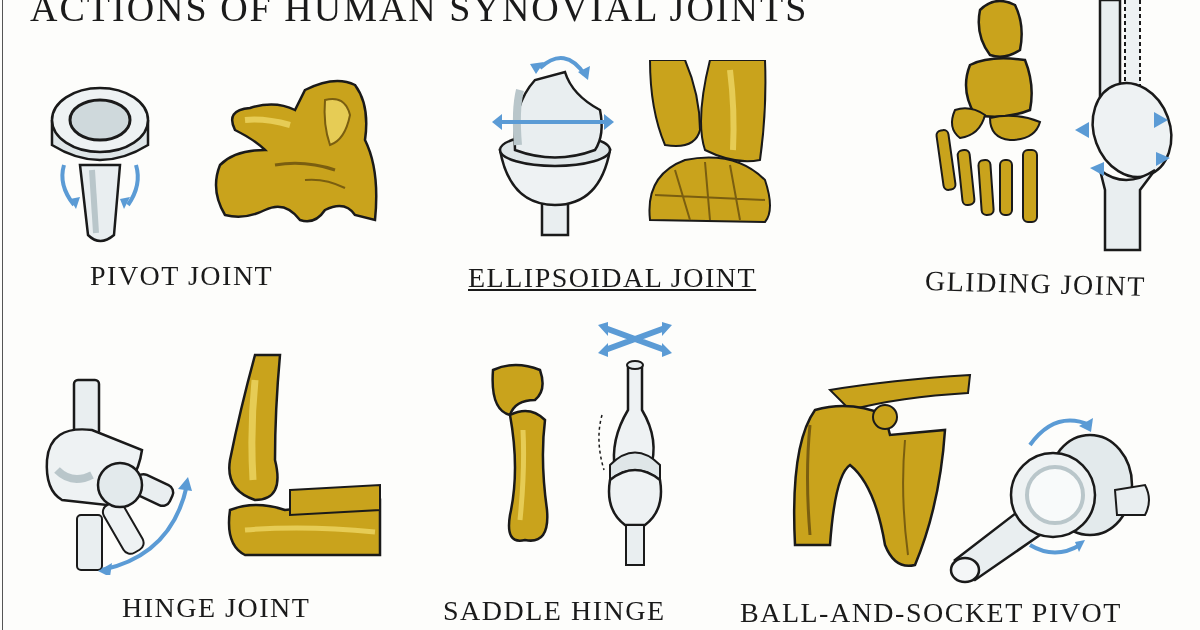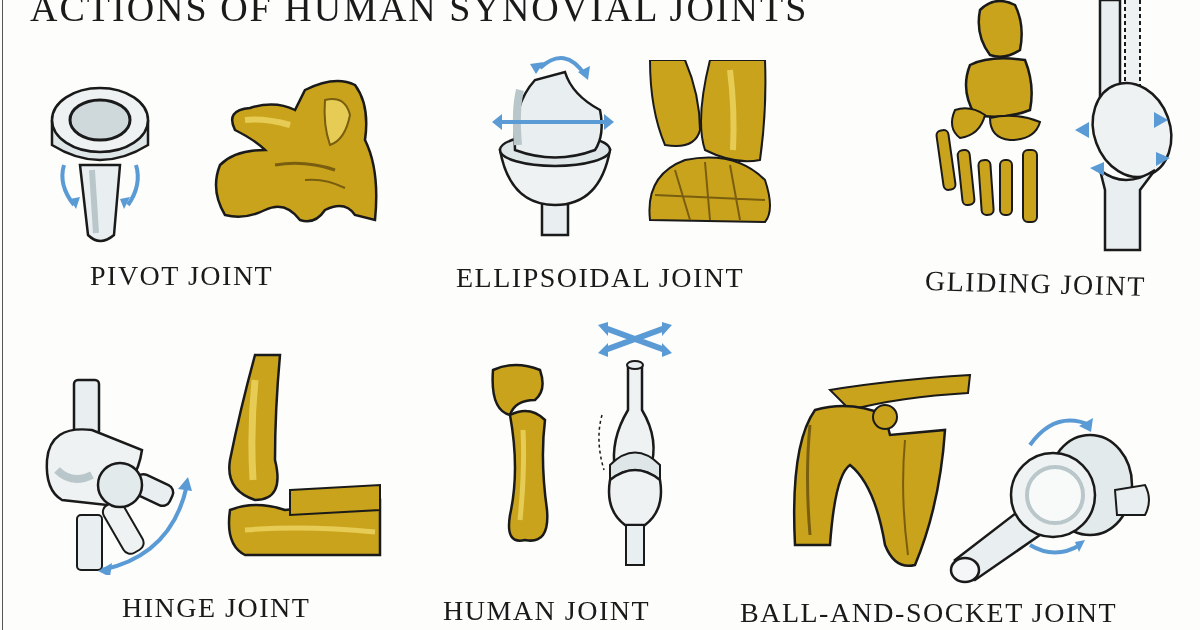--- a/index.html
+++ b/index.html
@@ -56,21 +56,21 @@
 </div>
 <div class="fig" style="left:645px;top:60px;">
   <svg width="130" height="170" viewBox="0 0 130 170">
     <path d="M5 0 L40 0 Q55 35 55 70 Q50 90 20 85 Q5 50 5 0 Z" fill="#c9a31c" stroke="#1a1a1a" stroke-width="2"></path>
     <path d="M65 0 L120 0 Q122 50 115 100 Q90 105 60 90 Q50 60 65 0 Z" fill="#c9a31c" stroke="#1a1a1a" stroke-width="2"></path>
     <path d="M85 10 Q90 50 88 90" stroke="#e6cc55" stroke-width="6" fill="none"></path>
     <path d="M5 160 Q0 115 40 100 Q90 90 120 120 Q130 150 120 162 Z" fill="#c9a31c" stroke="#1a1a1a" stroke-width="2"></path>
     <path d="M30 110 L45 160 M60 102 L65 160 M85 105 L95 160 M10 135 L120 140" stroke="#7a5e10" stroke-width="2" fill="none"></path>
   </svg>
 </div>
-<div class="label" style="left:456px;top:262px;">ELLIPSOIDAL JOINT</div>
+<div class="label" style="left:468px;top:262px;text-decoration:underline;">ELLIPSOIDAL JOINT</div>
 
 <div class="fig" style="left:935px;top:0px;">
   <svg width="120" height="230" viewBox="0 0 120 230">
     <path d="M45 10 Q60 -5 80 5 Q90 25 85 50 Q70 60 55 55 Q40 35 45 10 Z" fill="#c9a31c" stroke="#1a1a1a" stroke-width="2.5"></path>
     <path d="M35 65 Q55 55 90 60 Q100 85 95 110 Q70 120 40 115 Q25 90 35 65 Z" fill="#c9a31c" stroke="#1a1a1a" stroke-width="2.5"></path>
     <path d="M20 110 Q35 105 50 115 Q45 135 25 138 Q12 128 20 110 Z" fill="#c9a31c" stroke="#1a1a1a" stroke-width="2"></path>
     <path d="M55 118 Q80 112 105 122 Q100 140 75 140 Q55 138 55 118 Z" fill="#c9a31c" stroke="#1a1a1a" stroke-width="2"></path>
     <g fill="#c9a31c" stroke="#1a1a1a" stroke-width="2">
       <rect x="5" y="130" width="12" height="60" rx="5" transform="rotate(-8 11 160)"></rect>
       <rect x="25" y="150" width="12" height="55" rx="5" transform="rotate(-6 31 177)"></rect>
@@ -132,21 +132,21 @@
     <path d="M15 8 L75 30 M15 30 L75 8" stroke="#5b9bd5" stroke-width="6"></path>
     <path d="M8 5 l10 -3 l0 14 z M82 5 l-10 -3 l0 14 z M8 33 l10 -10 l0 14 z M82 33 l-10 -10 l0 14 z" fill="#5b9bd5"></path>
     <path d="M38 45 L38 90 Q20 120 25 150 L60 150 Q70 120 52 90 L52 45 Z" fill="#eef2f3" stroke="#1a1a1a" stroke-width="2.5"></path>
     <ellipse cx="45" cy="45" rx="8" ry="4" fill="#e9eef0" stroke="#1a1a1a" stroke-width="2"></ellipse>
     <path d="M20 145 Q45 120 70 145 L70 160 Q45 140 20 160 Z" fill="#dfe6e8" stroke="#1a1a1a" stroke-width="2"></path>
     <path d="M20 160 Q45 140 70 160 Q75 190 55 205 L35 205 Q15 190 20 160 Z" fill="#eef2f3" stroke="#1a1a1a" stroke-width="2.5"></path>
     <rect x="36" y="205" width="18" height="40" fill="#e9eef0" stroke="#1a1a1a" stroke-width="2"></rect>
     <path d="M12 95 Q5 120 14 150" stroke="#1a1a1a" stroke-width="1.5" stroke-dasharray="3 3" fill="none"></path>
   </svg>
 </div>
-<div class="label" style="left:443px;top:595px;">HUMAN JOINT</div>
+<div class="label" style="left:443px;top:595px;">SADDLE HINGE</div>
 
 <div class="fig" style="left:790px;top:365px;">
   <svg width="185" height="205" viewBox="0 0 185 205">
     <path d="M40 25 Q100 15 180 10 L178 28 Q110 32 60 45 Z" fill="#c9a31c" stroke="#1a1a1a" stroke-width="2"></path>
     <path d="M25 45 Q60 35 95 50 L100 70 L155 65 Q150 140 125 200 Q105 205 95 180 Q85 120 60 100 Q45 110 40 180 L5 180 Q0 80 25 45 Z" fill="#c9a31c" stroke="#1a1a1a" stroke-width="2.5"></path>
     <circle cx="95" cy="52" r="12" fill="#c9a31c" stroke="#1a1a1a" stroke-width="2"></circle>
     <path d="M20 60 Q15 110 20 170" stroke="#7a5e10" stroke-width="3" fill="none"></path>
     <path d="M115 75 Q110 130 118 190" stroke="#7a5e10" stroke-width="2" fill="none"></path>
   </svg>
 </div>
@@ -157,13 +157,13 @@
     <ellipse cx="145" cy="85" rx="42" ry="50" fill="#e3eaec" stroke="#1a1a1a" stroke-width="2.5"></ellipse>
     <path d="M170 90 L200 85 Q208 100 200 115 L172 115 Z" fill="#e9eef0" stroke="#1a1a1a" stroke-width="2"></path>
     <circle cx="108" cy="95" r="42" fill="#eef2f3" stroke="#1a1a1a" stroke-width="2.5"></circle>
     <circle cx="110" cy="95" r="28" fill="#f8fafa" stroke="#b9c6ca" stroke-width="4"></circle>
     <path d="M85 45 Q110 10 145 25" fill="none" stroke="#5b9bd5" stroke-width="4"></path>
     <path d="M148 18 l-2 14 l-12 -6 z" fill="#5b9bd5"></path>
     <path d="M85 145 Q110 160 135 145" fill="none" stroke="#5b9bd5" stroke-width="4"></path>
     <path d="M140 140 l-10 2 l4 10 z" fill="#5b9bd5"></path>
   </svg>
 </div>
-<div class="label" style="left:740px;top:597px;">BALL-AND-SOCKET JOINT</div>
+<div class="label" style="left:740px;top:597px;">BALL-AND-SOCKET PIVOT</div>
 
 </body></html>

